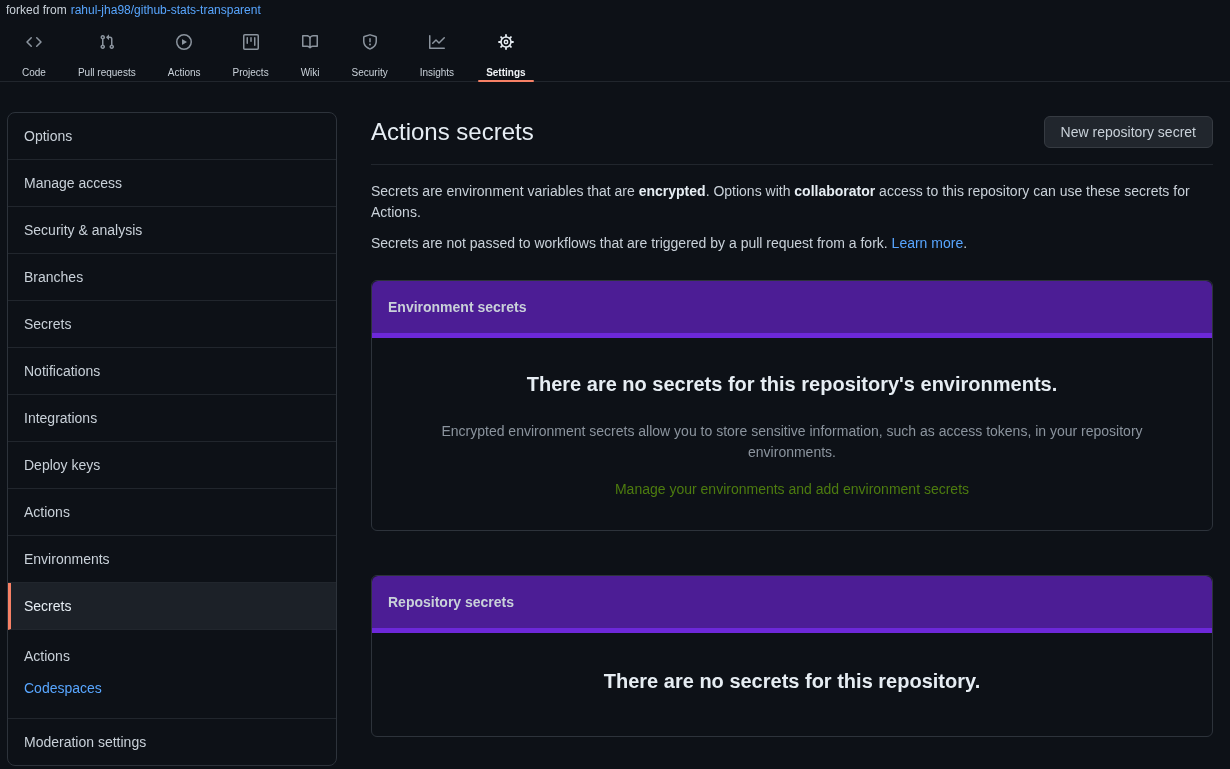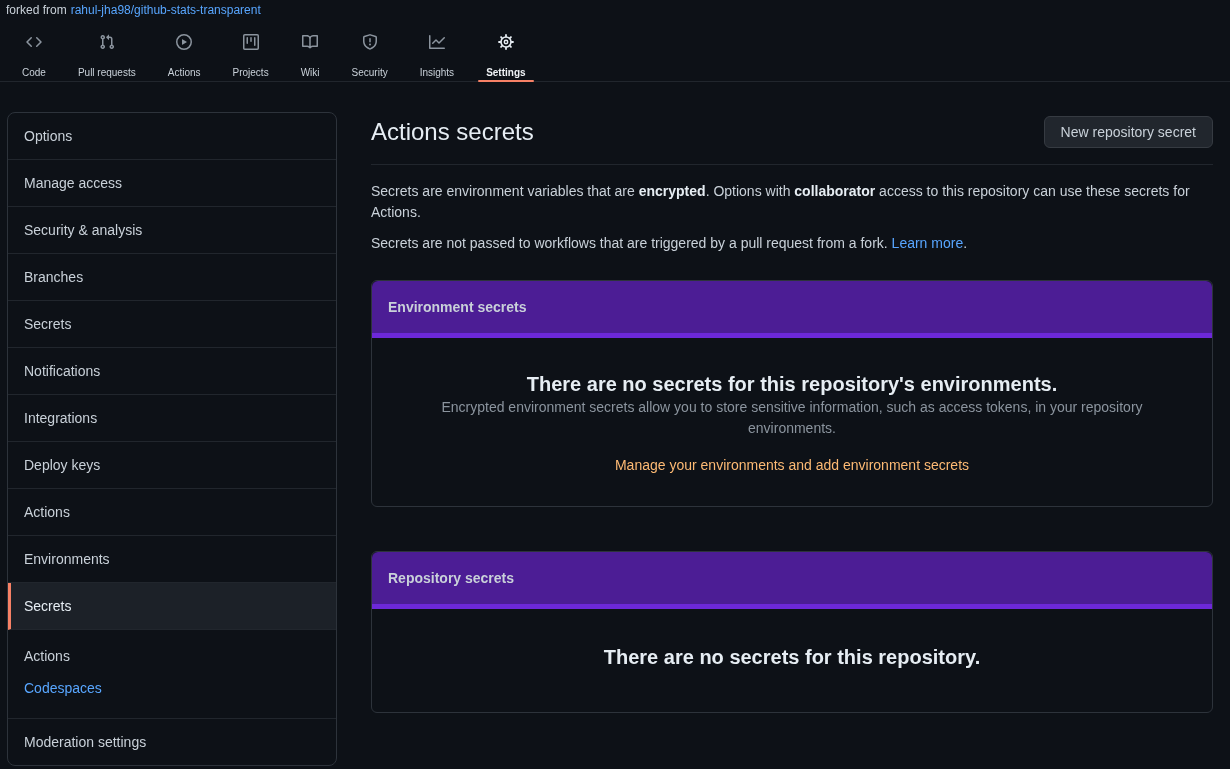--- a/index.html
+++ b/index.html
@@ -88,22 +88,22 @@
   .box.repo { margin-top:44px; }
   .box-header {
     background:#4c1d95; padding:16px; font-weight:700; color:#c9d1d9;
     border-bottom:5px solid #6d28d9; border-radius:6px 6px 0 0; line-height:20px;
   }
   .blankslate { text-align:center; padding:34px 40px 30px; }
   .box.repo .blankslate { padding:36px 40px 42px; }
   .blankslate h3 {
     font-size:20px; font-weight:700; color:#e6edf3; line-height:25px;
   }
-  .blankslate .bs-desc { margin-top:0; color:#8b949e; line-height:21px; }
-  .blankslate .bs-link { display:inline-block; margin-top:16px; color:#fdba74; line-height:21px; }
+  .blankslate .bs-desc { margin-top:24px; color:#8b949e; line-height:21px; }
+  .blankslate .bs-link { display:inline-block; margin-top:16px; color:#4d7c0f; line-height:21px; }
 </style>
 </head>
 <body>
 
 <div class="fork-line">
   <span class="fork-prefix">forked from</span><a>rahul-jha98/github-stats-transparent</a>
 </div>
 
 <nav class="repo-nav">
   <a class="tab">

